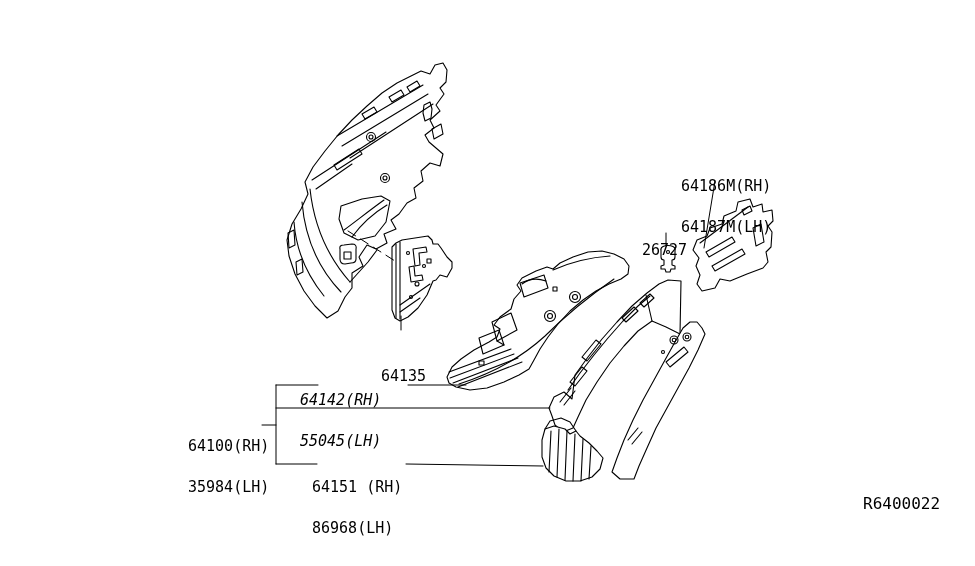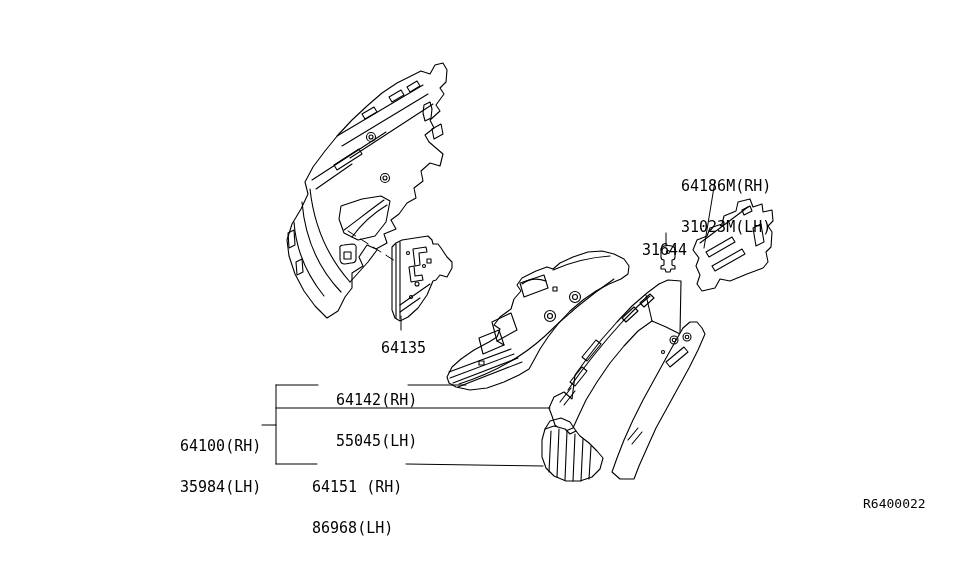--- a/index.html
+++ b/index.html
@@ -7,28 +7,28 @@
     position:relative;width:958px;height:566px;background:#fff;overflow:hidden;
     font-family:"DejaVu Sans Mono","Liberation Mono",monospace;
   }
   .stage svg{position:absolute;left:0;top:0;}
   .part-label{
     position:absolute;color:#000;font-size:15px;line-height:13.5px;
     white-space:pre;letter-spacing:0px;
   }
   .part-label span{display:block;}
   .ref-code{
-    position:absolute;left:863px;top:496px;color:#000;font-size:13px;line-height:15px;
+    position:absolute;left:863px;top:496px;color:#000;font-size:16px;line-height:15px;
   }
   
   .lbl-64186m{left:681px;top:153px;}
   .lbl-64186 {left:642px;top:217px;}
-  .lbl-64135 {left:381px;top:315px;}
-  .lbl-64142 {left:336px;top:367px;}
-  .lbl-64100 {left:180px;top:413px;}
+  .lbl-64135 {left:381px;top:343px;}
+  .lbl-64142 {left:300px;top:367px;font-style:italic;}
+  .lbl-64100 {left:188px;top:413px;}
   .lbl-64151 {left:312px;top:454px;}
 </style>
 </head>
 <body>
 
 <div class="stage">
 
   <svg width="975" height="566" viewBox="0 0 975 566" fill="none" stroke="#000" stroke-width="1.1" stroke-linejoin="round" stroke-linecap="round">
 
     <g>
@@ -182,25 +182,25 @@
       <path d="M262,425 H276"></path>
       <path d="M401,316 V330"></path>
       <path d="M666,233 V246"></path>
       <path d="M715,181 L704,248"></path>
       <path d="M348,231 L395,261" stroke-dasharray="9 6"></path>
     </g>
   </svg>
 
   <div class="part-label lbl-64186m">
     <span>64186M(RH)</span>
-    <span>31023M(LH)</span>
+    <span>64187M(LH)</span>
   </div>
 
   <div class="part-label lbl-64186">
-    <span>31644</span>
+    <span>26727</span>
   </div>
 
   <div class="part-label lbl-64135">
     <span>64135</span>
   </div>
 
   <div class="part-label lbl-64142">
     <span>64142(RH)</span>
     <span>55045(LH)</span>
   </div>

